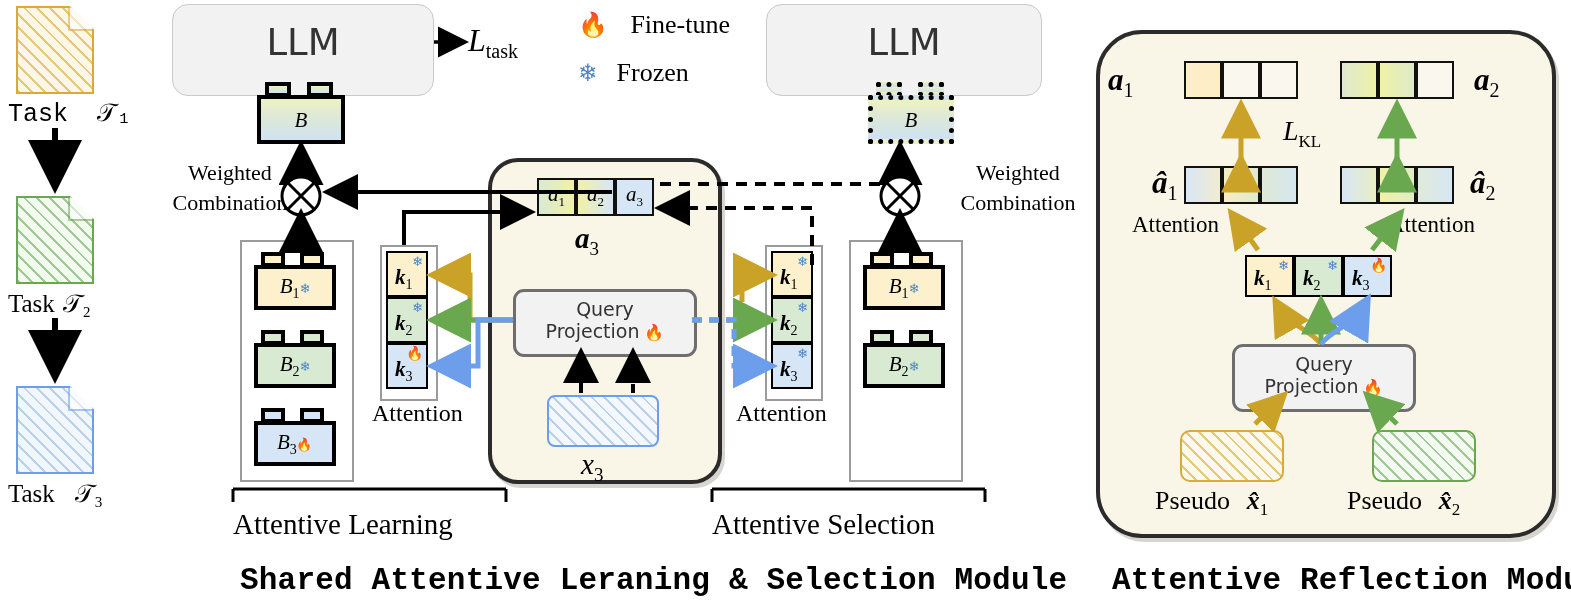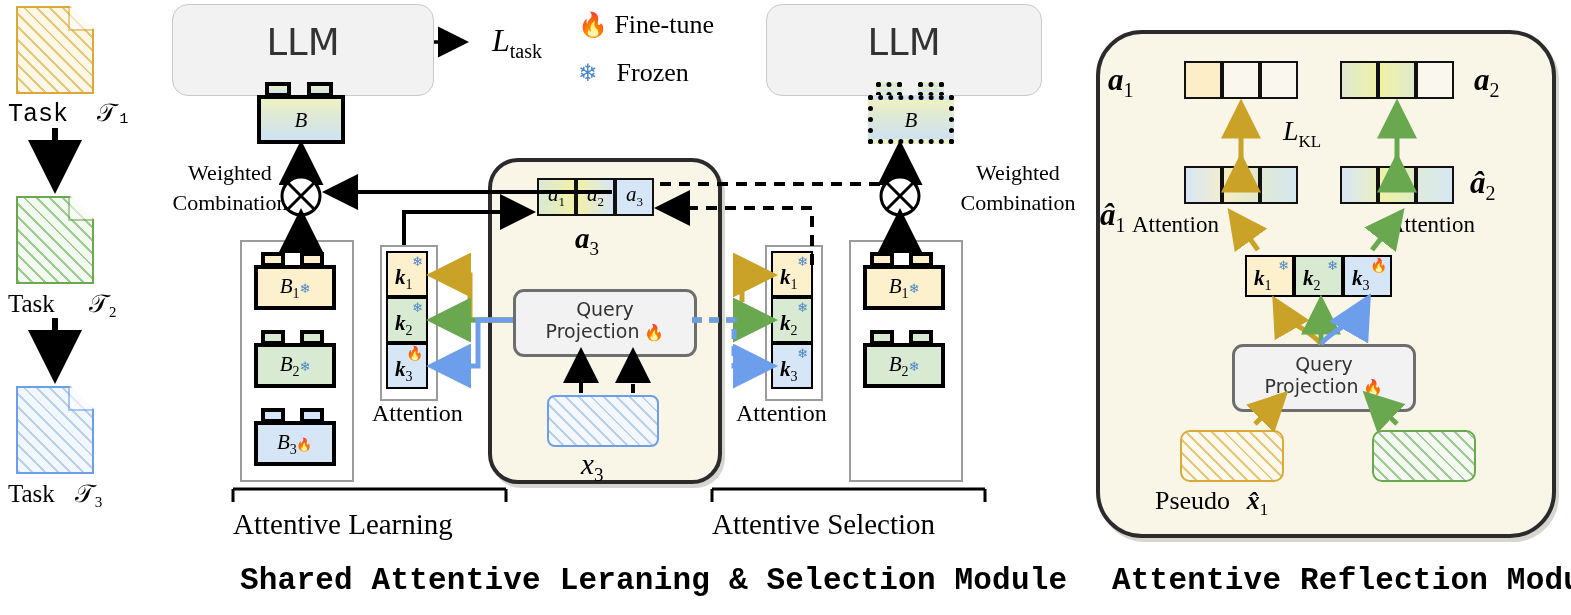--- a/index.html
+++ b/index.html
@@ -78,45 +78,45 @@
     <span>Task</span>
     <span style="margin-left:14px;">𝒯₁</span>
   </div>
 
   <div class="doc" style="left:16px;top:196px;--c:#6aa84f;--f:#f3faef;--h:#9ecb92;">
     <div class="body"></div>
     <div class="fold"></div>
   </div>
   <div class="tasklbl" style="left:8px;top:290px;">
     <span>Task</span>
-    <span style="margin-left:28px;font-family:Liberation Serif, serif;">𝒯₂</span>
+    <span style="margin-left:2px;font-family:Liberation Serif, serif;">𝒯₂</span>
   </div>
 
   <div class="doc" style="left:16px;top:386px;--c:#6d9eeb;--f:#f2f7fd;--h:#b9d2ea;">
     <div class="body"></div>
     <div class="fold"></div>
   </div>
   <div class="tasklbl" style="left:8px;top:480px;">
     <span>Task</span>
     <span style="margin-left:14px;">𝒯₃</span>
   </div>
 
   <div class="abs" style="left:578px;top:10px;font-size:26px;">
     <span class="emoji" style="font-size:24px;">🔥</span>
-    <span style="margin-left:0;">Fine-tune</span>
+    <span style="margin-left:16px;">Fine-tune</span>
   </div>
   <div class="abs" style="left:578px;top:58px;font-size:26px;">
     <span class="emoji" style="font-size:24px;color:#4a86c8;">❄</span>
     <span style="margin-left:12px;">Frozen</span>
   </div>
 
   <div class="llmbox" style="left:172px;top:4px;width:260px;height:90px;">
     <div class="llmtxt" style="top:16px;">LLM</div>
   </div>
-  <div class="abs" style="left:492px;top:22px;font-size:32px;">
+  <div class="abs" style="left:468px;top:22px;font-size:32px;">
     <span class="mathi">L</span><span style="font-size:20px;vertical-align:sub;">task</span>
   </div>
 
   <div class="brick" style="left:257px;top:82px;width:88px;height:62px;">
     <div class="stud gradB" style="left:8px;width:26px;"></div>
     <div class="stud gradB" style="left:50px;width:26px;"></div>
     <div class="base gradB"></div>
     <div class="lbl mathi" style="top:26px;">B</div>
   </div>
 
@@ -276,21 +276,21 @@
   <div class="vcell" style="left:1222px;top:61px;width:38px;height:38px;background:#faf7ef;"></div>
   <div class="vcell" style="left:1260px;top:61px;width:38px;height:38px;background:#faf7ef;"></div>
 
   <div class="vcell" style="left:1340px;top:61px;width:38px;height:38px;background:linear-gradient(90deg,#dfe8cf 0%,#eef2a8 100%);"></div>
   <div class="vcell" style="left:1378px;top:61px;width:38px;height:38px;background:linear-gradient(90deg,#f0f2a4 0%,#dfeacb 100%);"></div>
   <div class="vcell" style="left:1416px;top:61px;width:38px;height:38px;background:#faf7ef;"></div>
   <div class="abs" style="left:1474px;top:62px;font-size:31px;">
     <span class="bolditalic">a</span><span style="font-size:20px;vertical-align:sub;">2</span>
   </div>
 
-  <div class="abs" style="left:1100px;top:165px;font-size:31px;margin-top:32px;">
+  <div class="abs" style="left:1152px;top:165px;font-size:31px;">
     <span class="bolditalic">â</span><span style="font-size:20px;vertical-align:sub;">1</span>
   </div>
   <div class="vcell" style="left:1184px;top:166px;width:38px;height:38px;background:linear-gradient(90deg,#d7e6f5 0%,#f2ecd2 100%);"></div>
   <div class="vcell" style="left:1222px;top:166px;width:38px;height:38px;background:linear-gradient(90deg,#f6eec2 0%,#dfe9cf 100%);"></div>
   <div class="vcell" style="left:1260px;top:166px;width:38px;height:38px;background:linear-gradient(90deg,#dfe9d6 0%,#d6e7ef 100%);"></div>
 
   <div class="vcell" style="left:1340px;top:166px;width:38px;height:38px;background:linear-gradient(90deg,#d7e6f5 0%,#e9eec4 100%);"></div>
   <div class="vcell" style="left:1378px;top:166px;width:38px;height:38px;background:linear-gradient(90deg,#eff2a6 0%,#e2ecc4 100%);"></div>
   <div class="vcell" style="left:1416px;top:166px;width:38px;height:38px;background:linear-gradient(90deg,#dfeadb 0%,#d6e7f3 100%);"></div>
   <div class="abs" style="left:1470px;top:165px;font-size:31px;">
@@ -332,20 +332,24 @@
 
   <div class="hatch-y" style="position:absolute;left:1180px;top:430px;width:100px;height:48px;
        border:2px solid #d9a93a;border-radius:10px;"></div>
   <div class="abs" style="left:1155px;top:486px;font-size:26px;white-space:nowrap;">
     <span>Pseudo</span>
     <span class="bolditalic" style="margin-left:10px;">x̂</span><span style="font-size:17px;vertical-align:sub;">1</span>
   </div>
 
   <div class="hatch-g" style="position:absolute;left:1372px;top:430px;width:100px;height:48px;
        border:2px solid #6aa84f;border-radius:10px;"></div>
+  <div class="abs" style="left:1347px;top:486px;font-size:26px;white-space:nowrap;">
+    <span>Pseudo</span>
+    <span class="bolditalic" style="margin-left:10px;">x̂</span><span style="font-size:17px;vertical-align:sub;">2</span>
+  </div>
 
   <div class="comic" style="position:absolute;left:1112px;top:563px;font-size:31px;white-space:nowrap;">Attentive Reflection Module</div>
 
   <svg class="ov" viewBox="0 0 1571 615">
     <defs>
       <marker id="ab" markerWidth="9" markerHeight="9" refX="7" refY="4.5" orient="auto">
         <path d="M0,0 L9,4.5 L0,9 Z" fill="#000"></path>
       </marker>
       <marker id="ay" markerWidth="9" markerHeight="9" refX="7" refY="4.5" orient="auto">
         <path d="M0,0 L9,4.5 L0,9 Z" fill="#c9a227"></path>

